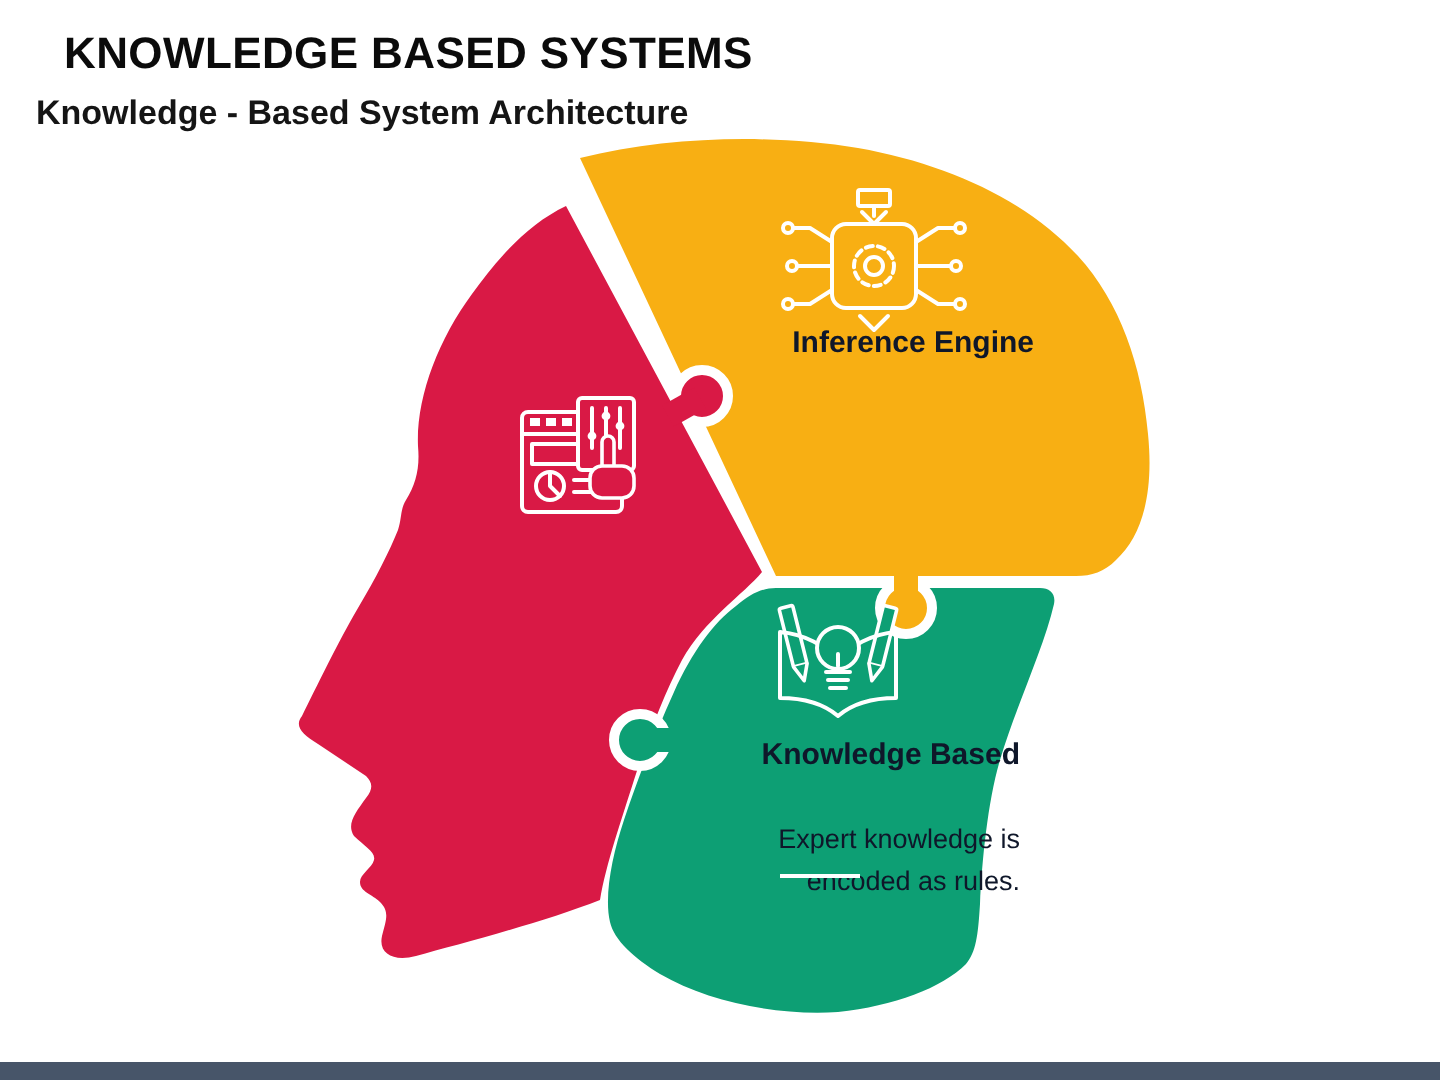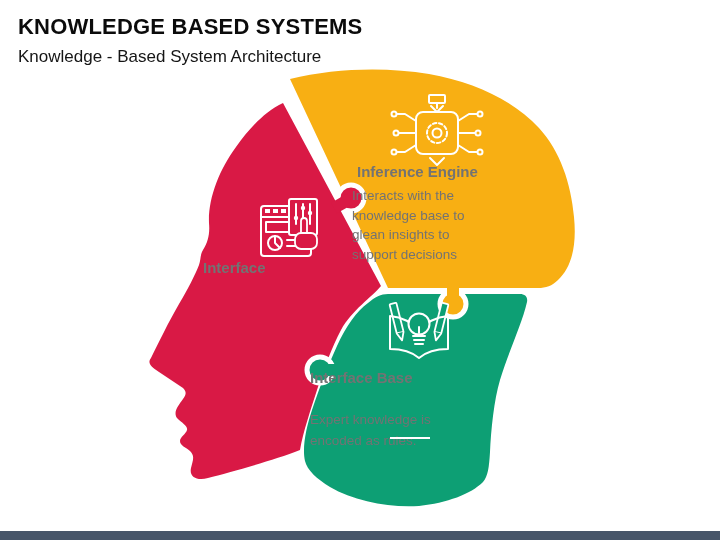--- a/index.html
+++ b/index.html
@@ -1,29 +1,29 @@
 <!DOCTYPE html>
 <html><head>
 <meta charset="utf-8">
 <style>
   html,body{margin:0;padding:0;background:#ffffff;}
   .slide{
     position:relative;width:720px;height:540px;background:#ffffff;
     font-family:"Liberation Sans",sans-serif;overflow:hidden;
   }
   .slide-title{
-    position:absolute;left:18px;top:14px;
+    position:absolute;left:32px;top:14px;
     font-size:22px;font-weight:700;color:#0b0b0b;letter-spacing:.2px;
   }
   .slide-subtitle{
     position:absolute;left:18px;top:47px;
-    font-size:17px;font-weight:400;color:#151515;
+    font-size:17px;font-weight:700;color:#151515;
   }
   .head-svg{position:absolute;left:0;top:0;}
-  .piece-text{position:absolute;color:#737373;text-align:left;white-space:pre-line;}
+  .piece-text{position:absolute;color:#0f172a;text-align:right;white-space:pre-line;}
   .piece-title{font-size:15px;font-weight:700;}
   .piece-body{font-size:13.5px;font-weight:400;}
   .t-interface-title{left:203px;top:259px;width:160px;}
   .t-interface-body{left:203px;top:281px;width:160px;line-height:19.5px;}
   .t-inference-title{left:357px;top:163px;width:160px;}
   .t-inference-body{left:352px;top:186px;width:170px;line-height:19.5px;}
   .t-knowledge-title{left:310px;top:369px;width:200px;}
   .t-knowledge-body1{left:310px;top:409px;width:200px;line-height:21px;}
   .t-knowledge-body2{left:300px;top:446px;width:220px;line-height:21px;}
   .kb-divider{position:absolute;left:390px;top:437px;width:40px;height:2px;background:#ffffff;}
@@ -161,29 +161,24 @@
       <path d="M390 316 C402 317 413 323 419 330 C425 323 436 317 448 316
                L448 349 C436 349 426 352 419 358 C412 352 402 349 390 349 Z"></path>
       <circle cx="419" cy="324" r="10.5" stroke-width="2" fill="#0D9F74"></circle>
       <line x1="419" y1="327" x2="419" y2="333"></line>
       <line x1="413" y1="336" x2="425" y2="336"></line>
       <line x1="414" y1="340" x2="424" y2="340"></line>
       <line x1="415" y1="344" x2="423" y2="344"></line>
     </g>
   </svg>
 
-  <div class="piece-text piece-title t-interface-title">Interface</div>
 
   <div class="piece-text piece-title t-inference-title">Inference Engine</div>
-  <div class="piece-text piece-body t-inference-body">Interacts with the
-knowledge base to
-glean insights to
-support decisions</div>
 
-  <div class="piece-text piece-title t-knowledge-title">Interface Base</div>
+  <div class="piece-text piece-title t-knowledge-title">Knowledge Based</div>
   <div class="piece-text piece-body t-knowledge-body1">Expert knowledge is
 encoded as rules.</div>
   <div class="kb-divider"></div>
 
   <svg class="footer-svg" width="720" height="9" viewBox="0 0 720 9">
     <rect x="0" y="0" width="720" height="9" fill="#475569"></rect>
   </svg>
 
 </div>
 

